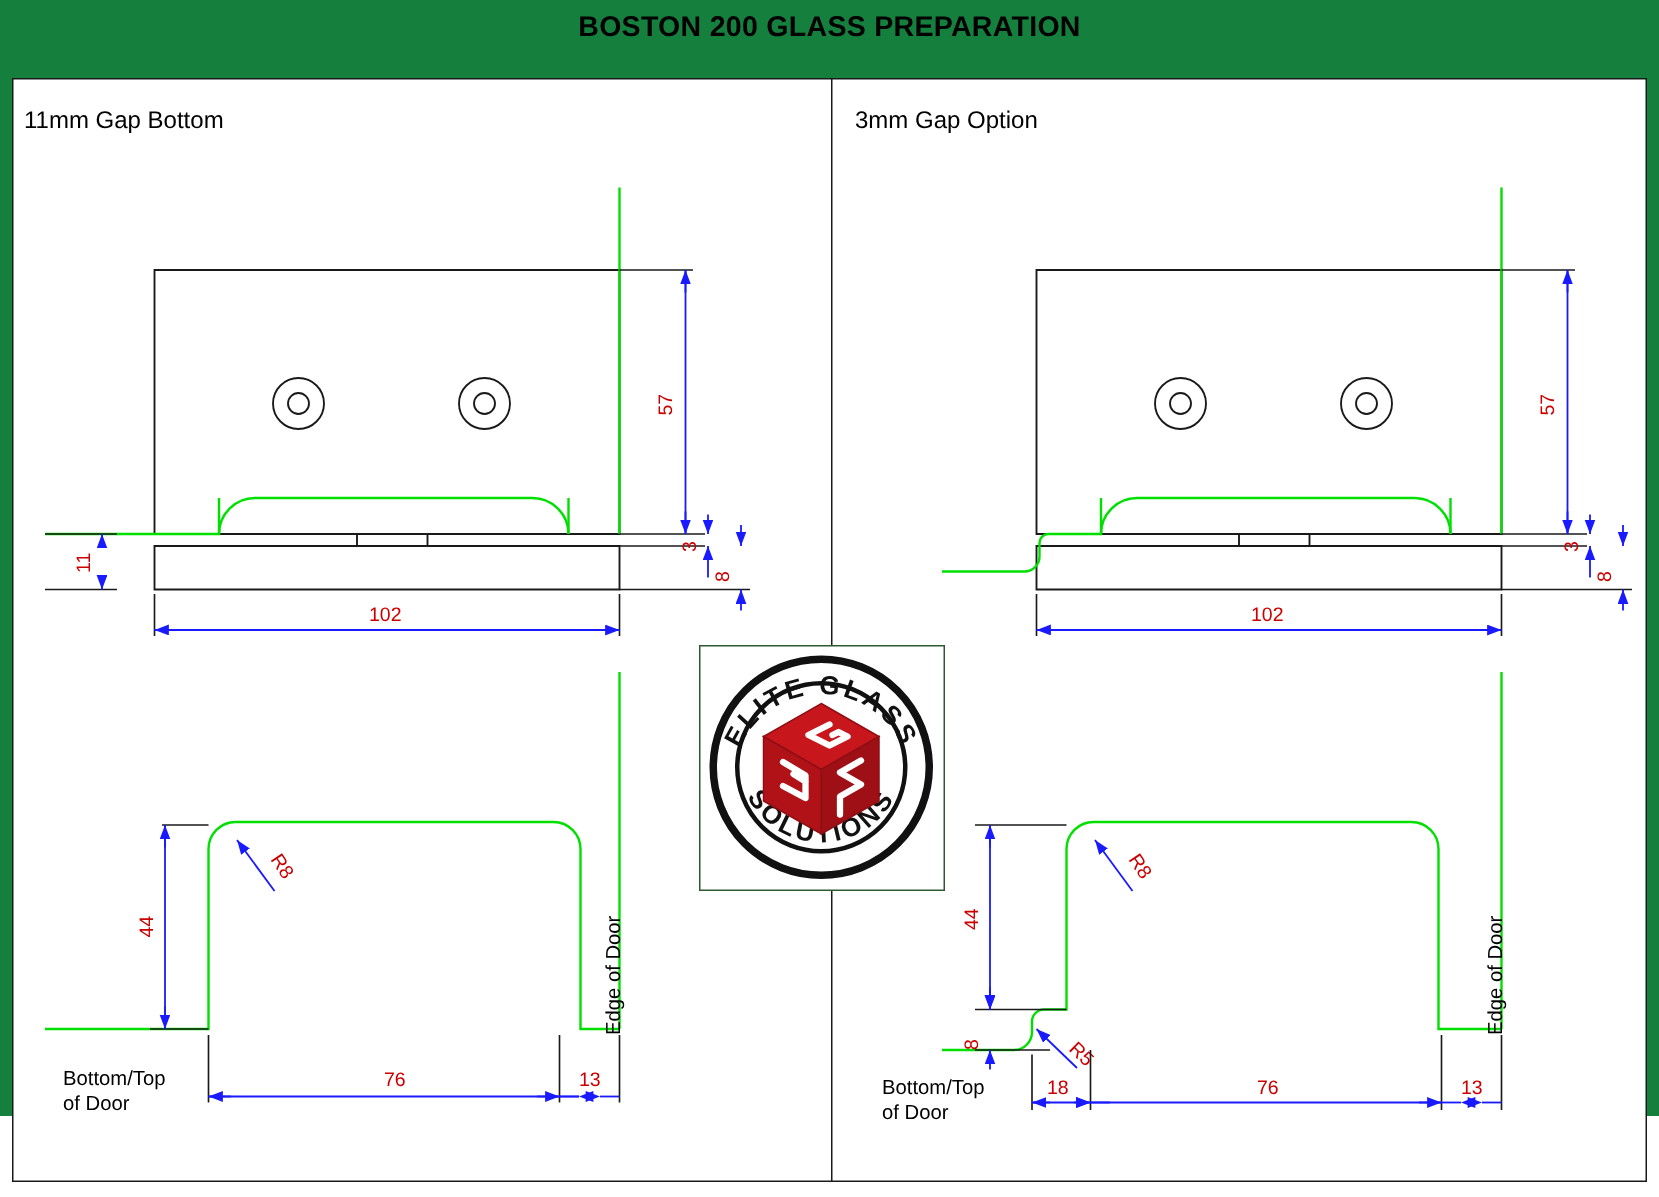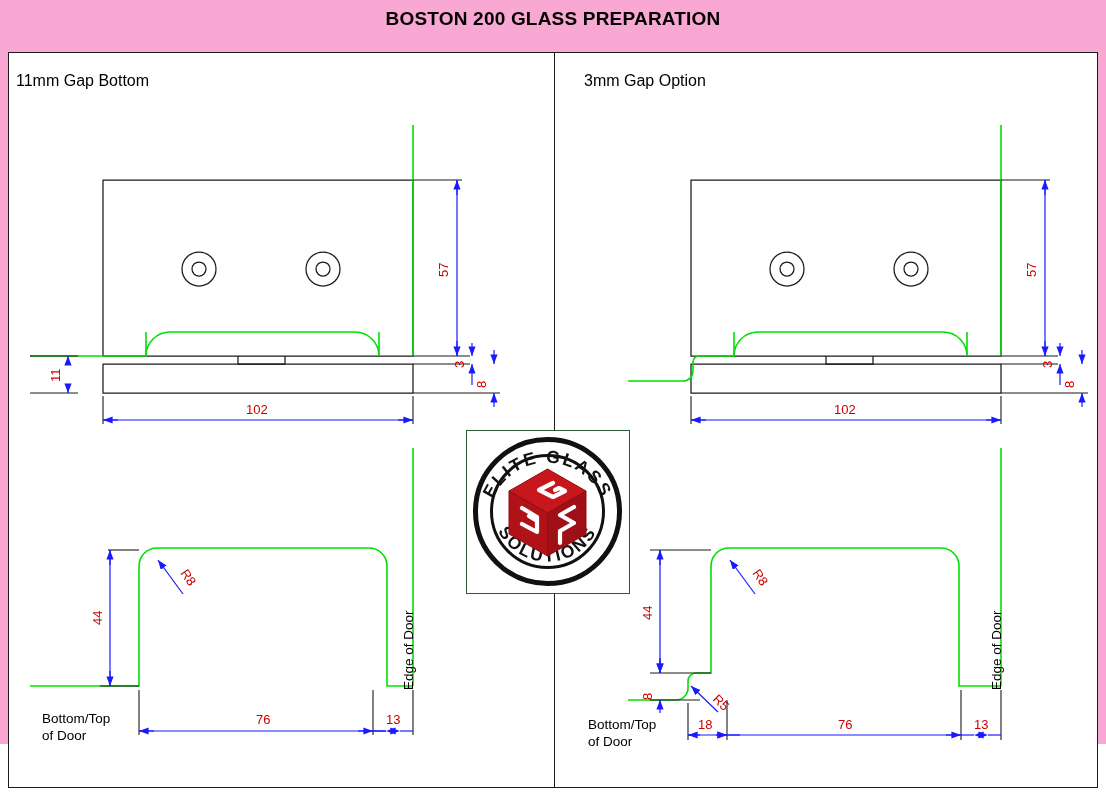--- a/index.html
+++ b/index.html
@@ -1,27 +1,27 @@
 <!DOCTYPE html>
 <html><head>
 <meta charset="utf-8">
 <style>
   html,body{margin:0;padding:0;background:#ffffff;}
   body{width:1106px;height:798px;overflow:hidden;
        font-family:"Liberation Sans","DejaVu Sans",sans-serif;color:#000;}
-  #sheet{position:relative;width:1106px;height:744px;background:#f9a8d4;}
+  #sheet{position:relative;width:1106px;height:744px;background:#15803d;}
   #title{position:absolute;left:0;top:8px;width:1106px;text-align:center;
          font-size:19px;font-weight:bold;letter-spacing:.2px;color:#000;}
   #frame{position:absolute;left:8px;top:52px;width:1090px;height:736px;
          border:1.5px solid #1a1a1a;box-sizing:border-box;background:#fff;}
   #divider{position:absolute;left:554px;top:52px;width:0;height:736px;
            border-left:1.3px solid #1a1a1a;}
   .panel-title{position:absolute;font-size:16px;color:#000;white-space:nowrap;}
   #pt-left{left:16px;top:72px;}
-  #pt-right{left:584px;top:72px;}
+  #pt-right{left:570px;top:72px;}
   svg{position:absolute;left:0;top:0;}
   .ln{fill:none;stroke:#1a1a1a;stroke-width:1.25;}
   .gl{fill:none;stroke:#00e000;stroke-width:1.6;}
   .dim{fill:none;stroke:#1a1aff;stroke-width:1.2;}
   .ext{fill:none;stroke:#1a1a1a;stroke-width:1.1;}
   .dimtxt{fill:#cc0000;font-size:13px;font-family:"Liberation Sans",sans-serif;}
   .lbl{fill:#000;font-size:13.5px;font-family:"Liberation Sans",sans-serif;}
   #logo-box{position:absolute;left:466px;top:430px;width:164px;height:164px;
             border:1.5px solid #2d5a33;background:#fff;box-sizing:border-box;}
 </style>

